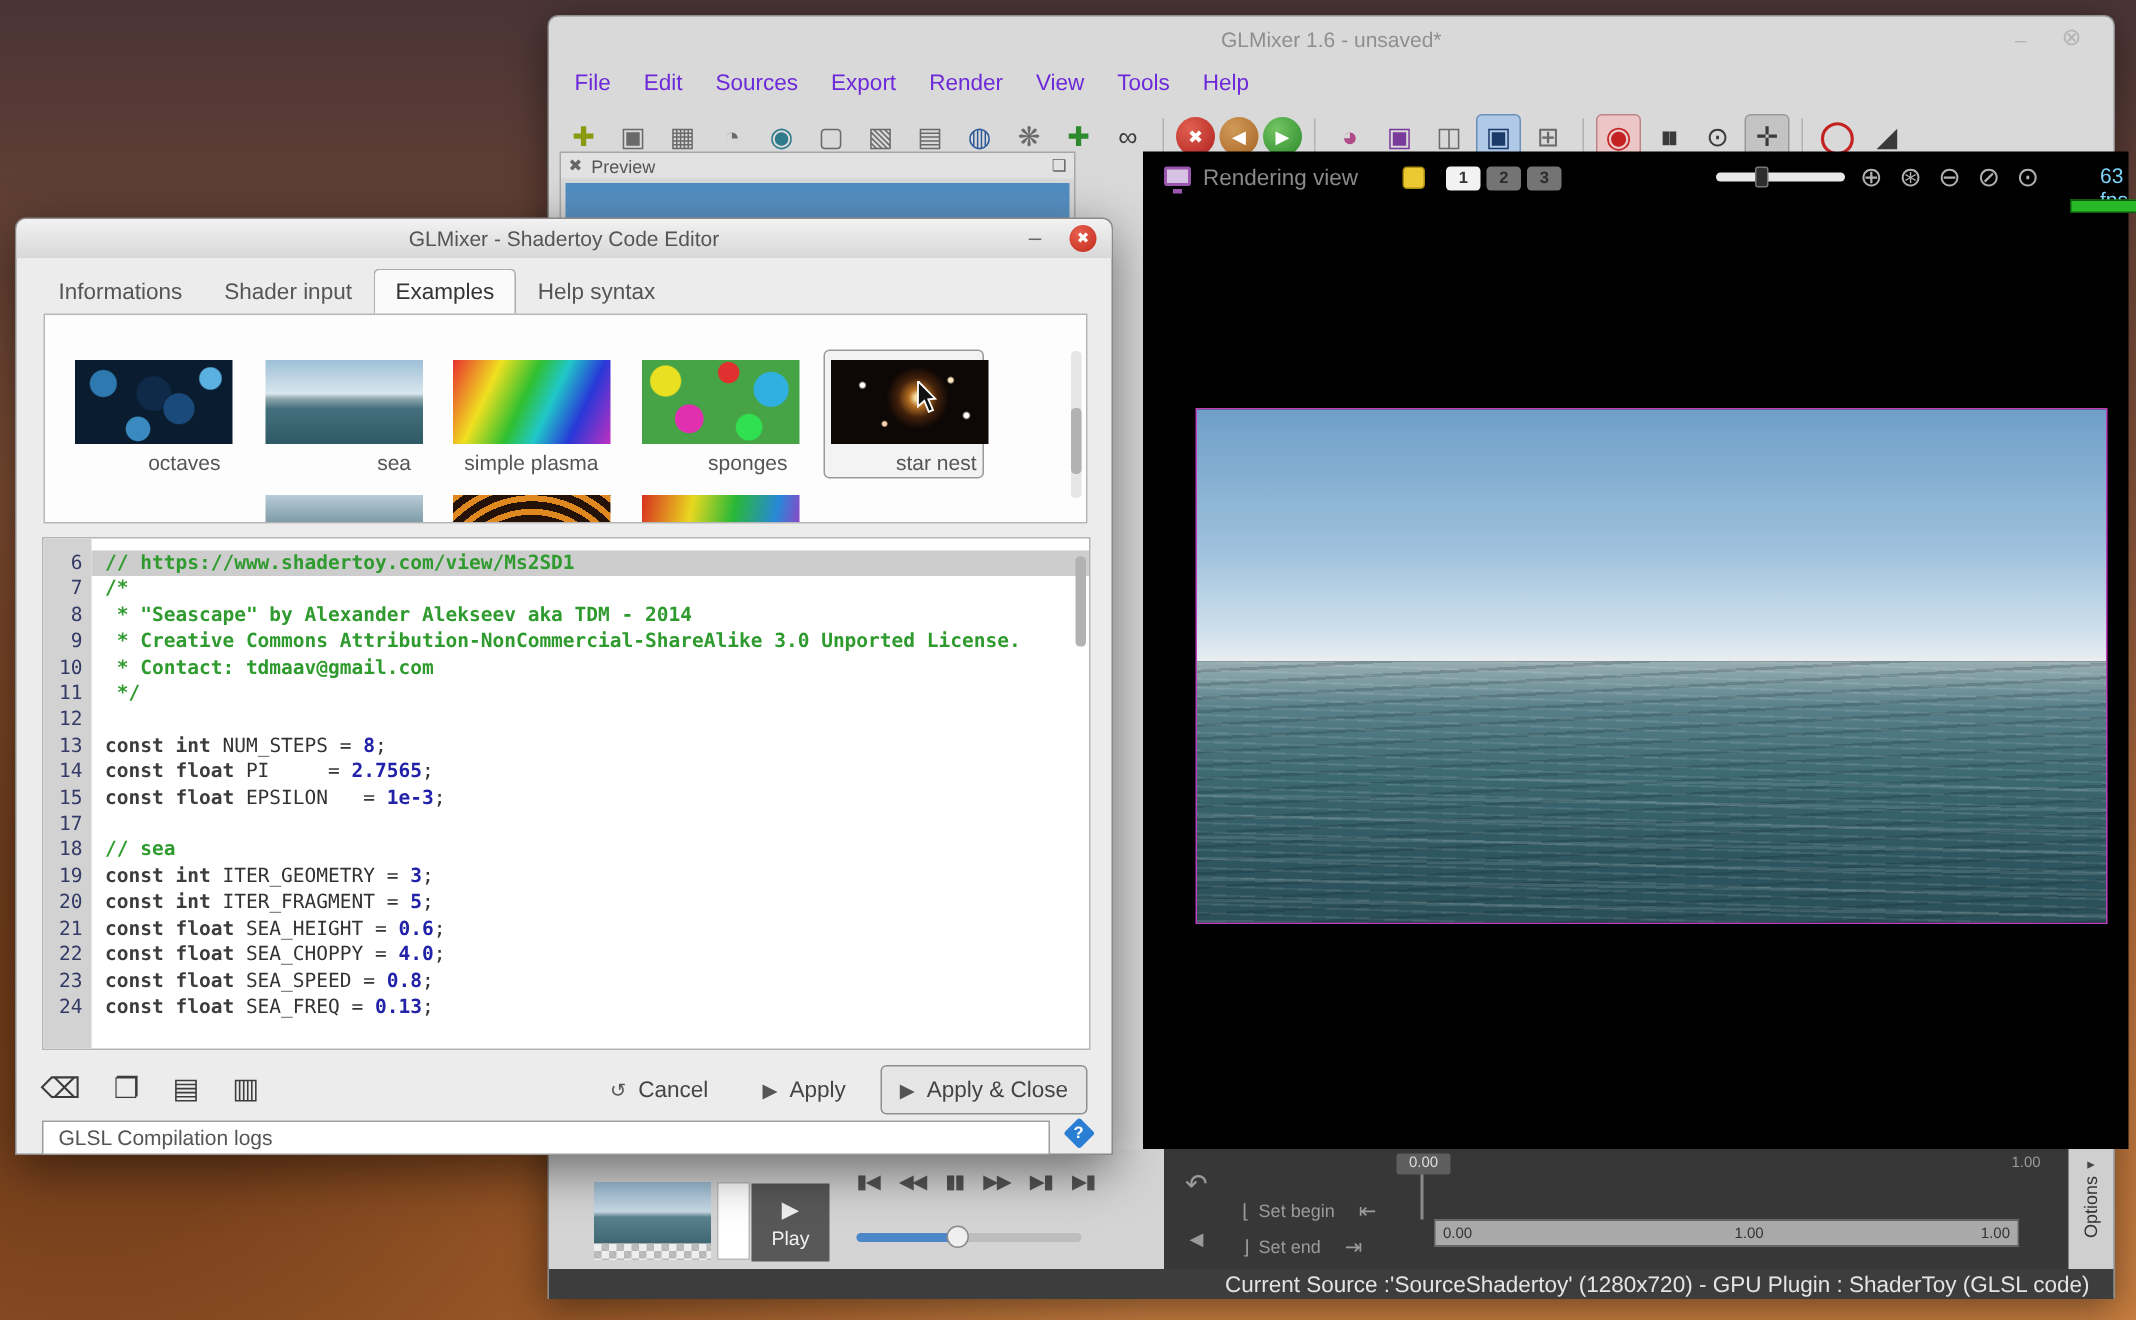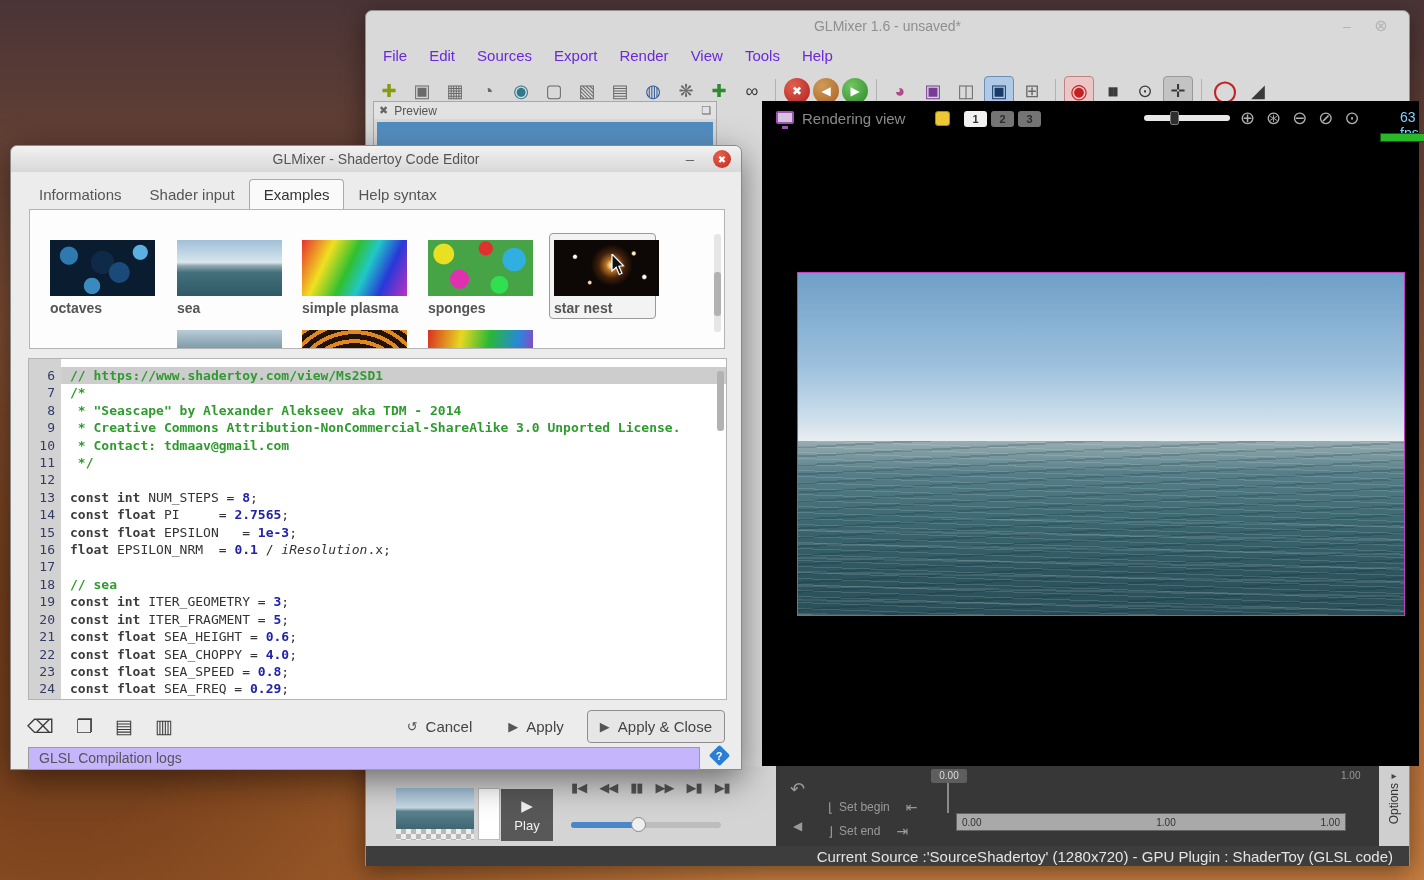--- a/index.html
+++ b/index.html
@@ -140,21 +140,21 @@
     background:radial-gradient(circle at 35% 30%, #e86050, #c22a1a); color:#fff; font-size:10px;
     display:flex; align-items:center; justify-content:center; }
 
   .tabs { position:absolute; left:14px; top:32px; display:flex; align-items:flex-end; height:32px;justify-content:center; }
   .tab { padding:6px 14px 7px; font-size:15px; color:#555; }
   .tab.active { background:#fafafa; border:1px solid #ababab; border-bottom:1px solid #fafafa;
     border-radius:4px 4px 0 0; position:relative; top:1px; color:#333; }
 
   .thumbs-area { position:absolute; left:18px; top:63px; width:696px; height:140px; background:#fdfdfd;
     border:1px solid #b4b4b4; overflow:hidden; }
-  .thumb-cell { position:absolute; width:97px; text-align:left; top:30px;font-weight:bold; }
+  .thumb-cell { position:absolute; width:97px; text-align:right; top:30px; }
   .thumb-cell .thumb, .thumb-cell .thumb-label { position:relative; z-index:1; }
   .thumb-cell.selected::before { content:""; position:absolute; left:-5px; right:-5px; top:-7px; bottom:-3px;
     border:1px solid #9a9a9a; border-radius:4px; background:#f3f3f3; z-index:0; }
   .thumb { width:105px; height:56px; background:#223; }
   .thumb-label { font-size:14px; color:#555; margin-top:4px; }
   .thumb.row2 { position:absolute; top:120px; }
   .thumb-octaves { background:
     radial-gradient(circle at 18% 28%, #2e7ab0 0 9%, transparent 10%),
     radial-gradient(circle at 66% 58%, #1a4a7a 0 13%, transparent 14%),
     radial-gradient(circle at 40% 82%, #3a8ac0 0 10%, transparent 11%),
@@ -204,21 +204,21 @@
 
   .dlg-tools { position:absolute; left:16px; right:16px; top:558px; height:44px;
     display:flex; align-items:center; gap:22px; }
   .dlg-tool { font-size:19px; color:#3c3c3c; }
   .dlg-buttons { margin-left:auto; display:flex; align-items:center; gap:10px; }
   .dlg-btn { display:flex; align-items:center; gap:8px; font-size:15px; color:#444; padding:7px 12px;
     border-radius:4px; background:transparent; border:1px solid transparent; }
   .dlg-btn .b-icon { font-size:13px; color:#555; }
   .dlg-btn.default { border:1px solid #8e8e8e; background:#e6e6e6; }
 
-  .logs-bar { position:absolute; left:17px; top:601px; width:672px; height:23px; background:#c4b5fd;
+  .logs-bar { position:absolute; left:17px; top:601px; width:672px; height:23px; background:#ffffff;
     border:1px solid #9c9c9c; font-size:14px; color:#555; padding:2px 0 0 10px; }
   .help-badge { position:absolute; left:701px; top:602px; width:15px; height:15px; background:#2a7fd4;
     transform:rotate(45deg); display:flex; align-items:center; justify-content:center; border-radius:2px; }
   .help-badge span { transform:rotate(-45deg); color:#fff; font-size:11px; font-weight:bold; }
 </style>
 </head>
 <body>
 
 <div class="screen">
 
@@ -448,24 +448,20 @@
           </div>
           <div class="code-line">
             <span class="ln">14</span>
             <span class="tx"><span class="tok-k">const float</span><span class="tok-p"> PI     = </span><span class="tok-n">2.7565</span><span class="tok-p">;</span></span>
           </div>
           <div class="code-line">
             <span class="ln">15</span>
             <span class="tx"><span class="tok-k">const float</span><span class="tok-p"> EPSILON   = </span><span class="tok-n">1e-3</span><span class="tok-p">;</span></span>
           </div>
           <div class="code-line">
-            <span class="ln">16</span>
-            <span class="tx"><span class="tok-k">float</span><span class="tok-p"> EPSILON_NRM  = </span><span class="tok-n">0.1</span><span class="tok-p"> / </span><span class="tok-b">iResolution</span><span class="tok-p">.x;</span></span>
-          </div>
-          <div class="code-line">
             <span class="ln">17</span>
             <span class="tx">&nbsp;</span>
           </div>
           <div class="code-line">
             <span class="ln">18</span>
             <span class="tx"><span class="tok-c">// sea</span></span>
           </div>
           <div class="code-line">
             <span class="ln">19</span>
             <span class="tx"><span class="tok-k">const int</span><span class="tok-p"> ITER_GEOMETRY = </span><span class="tok-n">3</span><span class="tok-p">;</span></span>
@@ -481,21 +477,21 @@
           <div class="code-line">
             <span class="ln">22</span>
             <span class="tx"><span class="tok-k">const float</span><span class="tok-p"> SEA_CHOPPY = </span><span class="tok-n">4.0</span><span class="tok-p">;</span></span>
           </div>
           <div class="code-line">
             <span class="ln">23</span>
             <span class="tx"><span class="tok-k">const float</span><span class="tok-p"> SEA_SPEED = </span><span class="tok-n">0.8</span><span class="tok-p">;</span></span>
           </div>
           <div class="code-line">
             <span class="ln">24</span>
-            <span class="tx"><span class="tok-k">const float</span><span class="tok-p"> SEA_FREQ = </span><span class="tok-n">0.29</span><span class="tok-p">;</span></span>
+            <span class="tx"><span class="tok-k">const float</span><span class="tok-p"> SEA_FREQ = </span><span class="tok-n">0.13</span><span class="tok-p">;</span></span>
           </div>
         </div>
       <div class="code-scroll">
           <span class="sthumb"></span>
         </div>
     </div>
 
     <div class="dlg-tools">
       <span style="display:flex; gap:22px;">
           <span class="dlg-tool">⌫</span>

